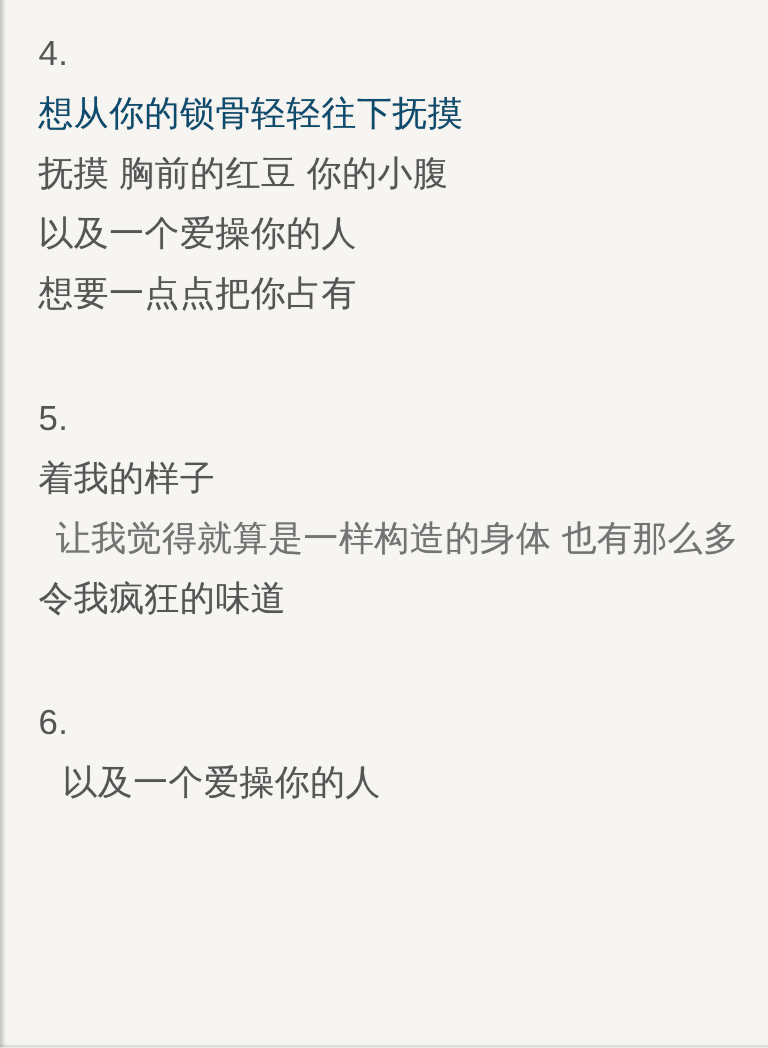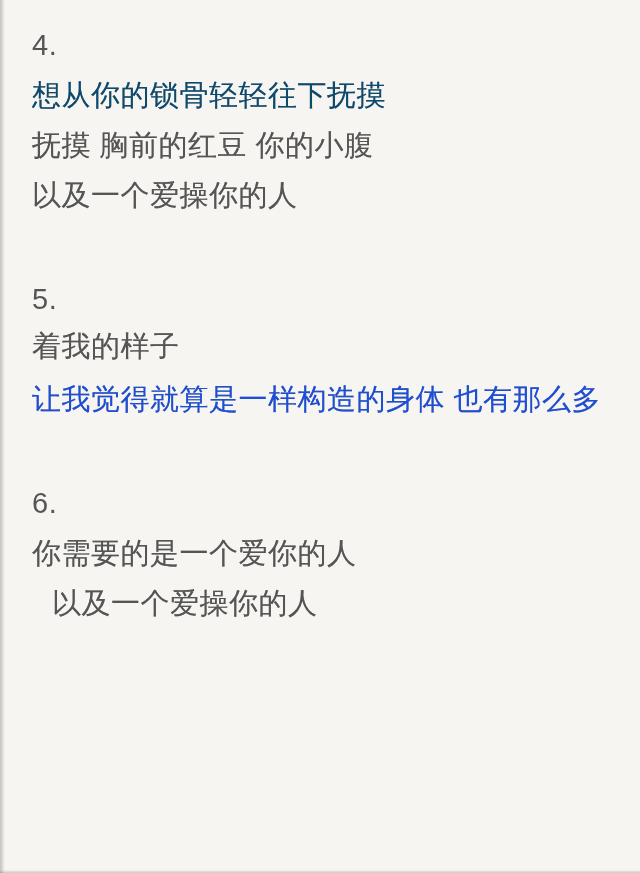--- a/index.html
+++ b/index.html
@@ -64,30 +64,31 @@
 <div class="page" style="background: rgb(246, 245, 242);">
   <div class="scan-edge-left"></div>
 
   <div class="content">
 
     <div class="section">
       <div class="section-number" style="color: rgb(85, 85, 85);">4.</div>
       <div class="text-line" style="color: #0c4a6e;">想从你的锁骨轻轻往下抚摸</div>
       <div class="text-line" style="color: rgb(85, 85, 85);">抚摸 胸前的红豆 你的小腹</div>
       <div class="text-line" style="color: rgb(85, 85, 85);">以及一个爱操你的人</div>
+      <div class="text-line" style="color: rgb(85, 85, 85);">想要一点点把你占有</div>
     </div>
 
     <div class="section">
       <div class="section-number" style="color: rgb(85, 85, 85);">5.</div>
-      <div class="text-line" style="color: rgb(85, 85, 85); font-family: Liberation Mono, monospace;">着我的样子</div>
-      <div class="text-line" style="color: #1d4ed8;">让我觉得就算是一样构造的身体 也有那么多</div>
+      <div class="text-line" style="color: rgb(85, 85, 85);">着我的样子</div>
+      <div class="text-line" style="color: #737373; text-align: center;">让我觉得就算是一样构造的身体 也有那么多</div>
+      <div class="text-line" style="color: rgb(85, 85, 85);">令我疯狂的味道</div>
     </div>
 
     <div class="section">
       <div class="section-number" style="color: rgb(85, 85, 85);">6.</div>
-      <div class="text-line" style="color: rgb(85, 85, 85);">你需要的是一个爱你的人</div>
       <div class="text-line" style="color: rgb(85, 85, 85); margin-left: 20px;">以及一个爱操你的人</div>
     </div>
 
   </div>
 
   <div class="scan-edge-bottom"></div>
 </div>
 
 </body></html>

